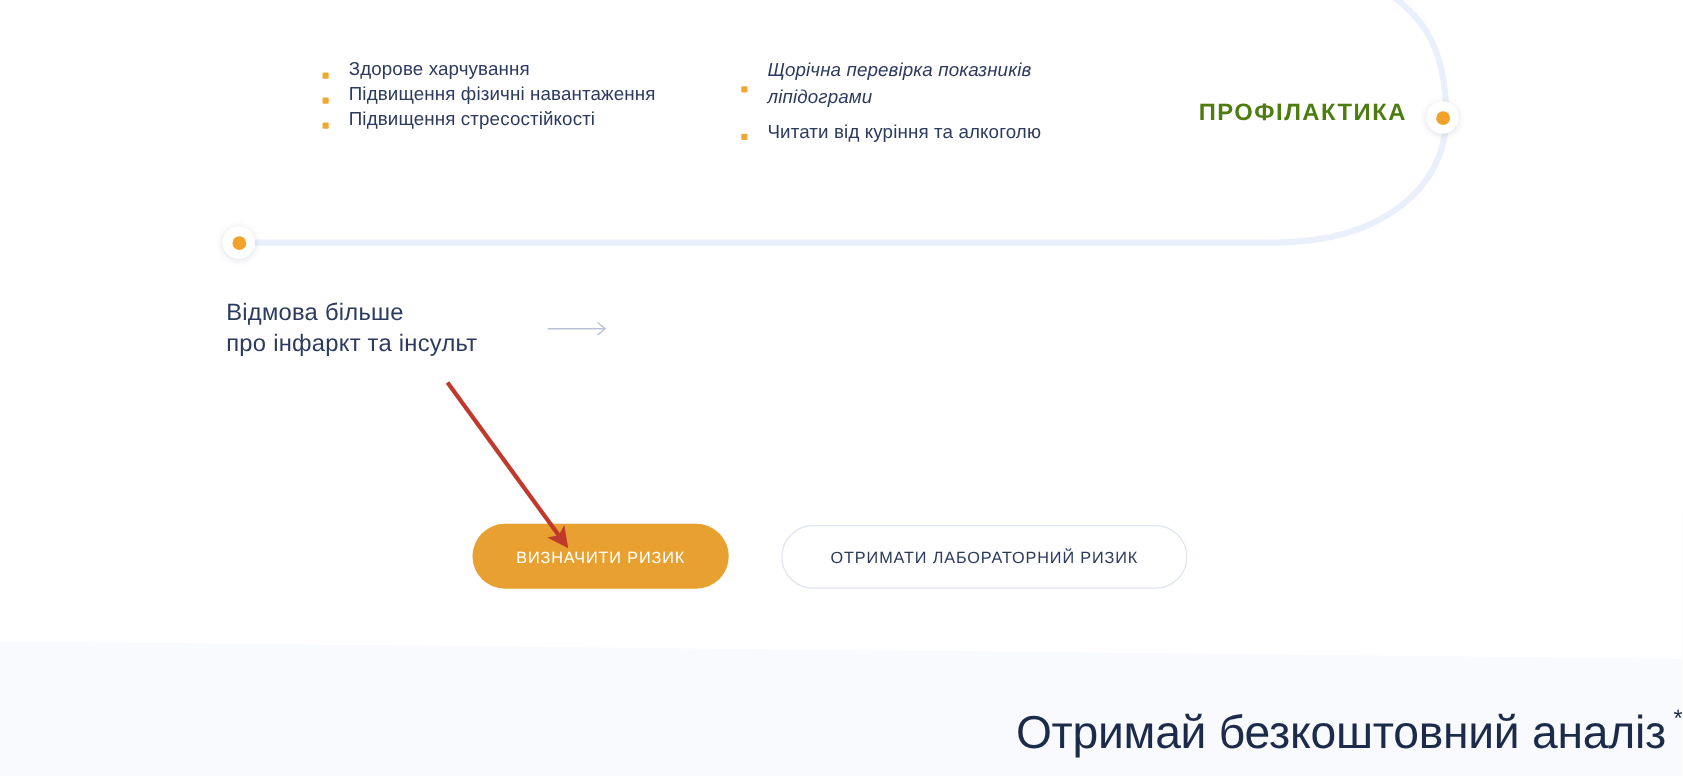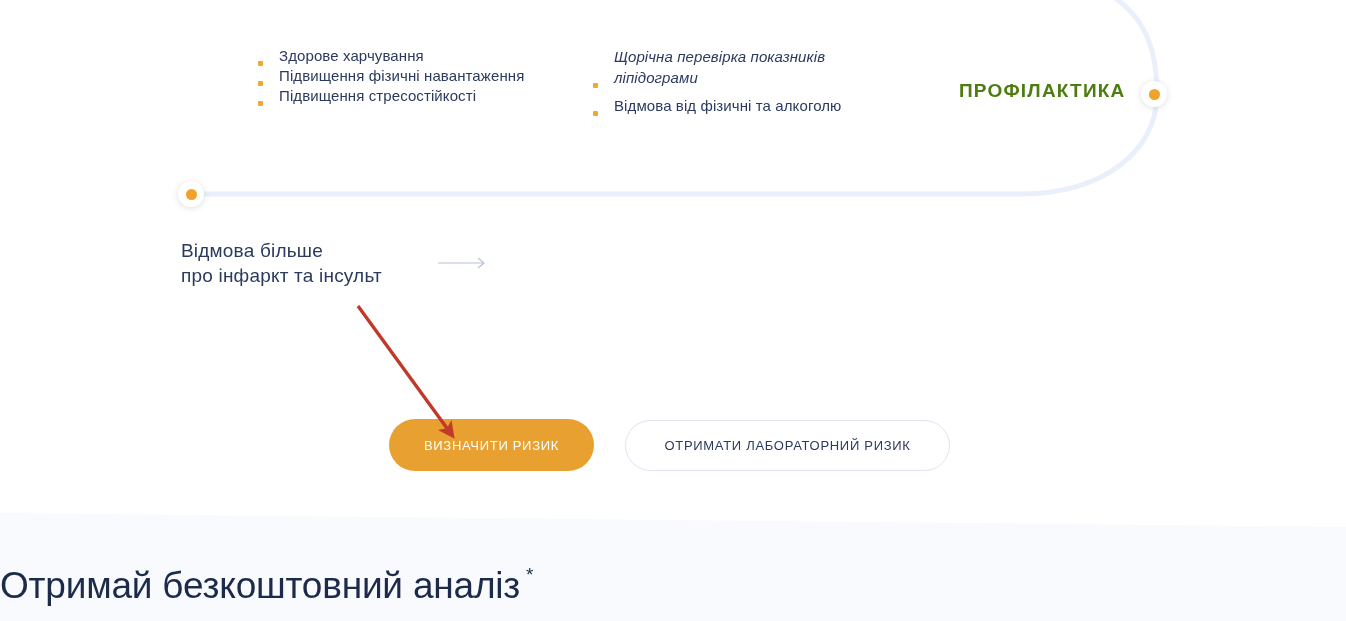--- a/index.html
+++ b/index.html
@@ -49,21 +49,21 @@
   
   .bullets {
     position: absolute;
     z-index: 3;
   }
   .bullets.col-1 { left: 258px; top: 46px; width: 320px; }
   .bullets.col-2 { left: 593px; top: 46px; width: 300px; }
 
   .bullet-row {
     display: flex;
-    align-items: flex-end;
+    align-items: center;
     margin-bottom: 3px;
   }
   .bullet-dot {
     width: 5px;
     height: 5px;
     background: #f0a930;
     border-radius: 1px;
     margin-top: 8px;
     margin-right: 16px;
     flex: 0 0 auto;
@@ -134,21 +134,21 @@
     left: 438px;
     top: 256px;
     width: 50px;
     height: 14px;
     z-index: 3;
   }
 
   
   .btn-primary {
     position: absolute;
-    left: 389px;
+    left: 378px;
     top: 419px;
     width: 205px;
     height: 52px;
     border-radius: 26px;
     background: #e8a130;
     border: none;
     color: #ffffff;
     font-size: 13px;
     letter-spacing: 0.7px;
     font-family: "Liberation Sans", sans-serif;
@@ -173,21 +173,21 @@
     z-index: 3;
     padding: 0;
   }
 
   
   .bottom-heading {
     position: absolute;
     left: 0;
     top: 565px;
     width: 1346px;
-    text-align: left;
+    text-align: right;
     font-size: 37px;
     color: #1c2b4a;
     letter-spacing: -0.2px;
     z-index: 3;
     white-space: nowrap;
   }
   .bottom-heading .asterisk {
     font-size: 19px;
     vertical-align: super;
     margin-left: 6px;
@@ -236,21 +236,21 @@
   </div>
 
   <div class="bullets col-2">
     <div class="bullet-row">
       <span class="bullet-dot"></span>
       <span class="bullet-text" style="white-space:pre-line;font-style:italic;">Щорічна перевірка показників
 ліпідограми</span>
     </div>
     <div class="bullet-row">
       <span class="bullet-dot"></span>
-      <span class="bullet-text">Відмова від фізичні та алкоголю</span>
+      <span class="bullet-text">Читати від куріння та алкоголю</span>
     </div>
   </div>
 
   <div class="stage-label">ПРОФІЛАКТИКА</div>
 
   <div class="node-dot right"></div>
   <div class="node-dot left"></div>
 
   <div class="read-more">
     <div class="read-more-text">Відмова більше

